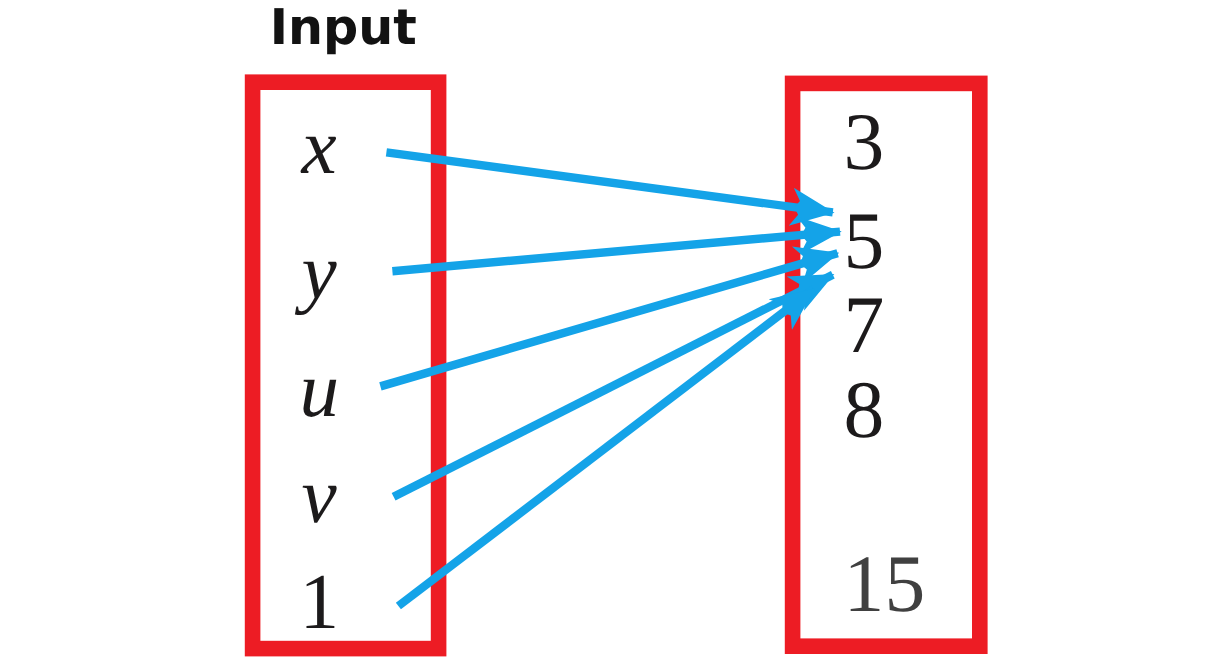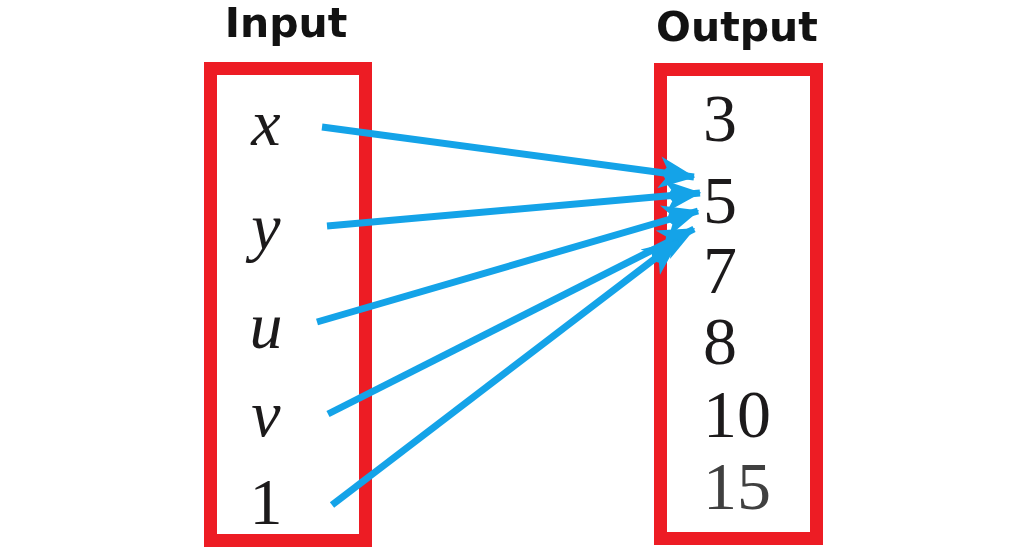--- a/index.html
+++ b/index.html
@@ -55,39 +55,37 @@
     pointer-events: none;
   }
 </style>
 </head>
 <body>
 
 <div class="stage">
 
   <div class="set-label" id="in-label" style="left: 286px; top: 1px;">Input</div>
 
-  <div class="set-label" id="out-label" style="left: 737px; top: 5px;">Output</div>
 
   <div class="box input-box" style="border-color: rgb(237, 28, 36);"></div>
 
   <div class="box output-box" style="border-color: rgb(237, 28, 36);"></div>
 
   <div class="items">
       <div class="val in it" style="top: 123px; color: rgb(28, 26, 27);">x</div>
       <div class="val in it" style="top: 227px; color: rgb(28, 26, 27);">y</div>
       <div class="val in it" style="top: 326px; color: rgb(28, 26, 27);">u</div>
       <div class="val in it" style="top: 414px; color: rgb(28, 26, 27);">v</div>
       <div class="val in" style="top: 502px; color: rgb(28, 26, 27);">1</div>
     </div>
   <div class="items">
       <div class="val out" style="top: 118px; color: rgb(28, 26, 27);">3</div>
       <div class="val out" style="top: 200px; color: rgb(28, 26, 27);">5</div>
       <div class="val out" style="top: 270px; color: rgb(28, 26, 27);">7</div>
       <div class="val out" style="top: 341px; color: rgb(28, 26, 27);">8</div>
-      <div class="val out" style="top: 414px; color: rgb(28, 26, 27);">10</div>
       <div class="val out" style="top: 486px; color: #404040;">15</div>
     </div>
 
   <svg class="arrows" viewBox="0 0 1020 551" xmlns="http://www.w3.org/2000/svg">
     <defs>
       <marker id="ah" viewBox="0 0 10 10" refX="9.6" refY="5" markerWidth="5.2" markerHeight="5.2" orient="auto" markerUnits="strokeWidth">
         <polygon points="0,0.6 10,5 0,9.4 1.8,6.6 0.7,5 1.8,3.4" fill="#14A3E8"></polygon>
       </marker>
     </defs>
   <line x1="322" y1="127" x2="694" y2="177" stroke="#14A3E8" stroke-width="7" marker-end="url(#ah)"></line>

